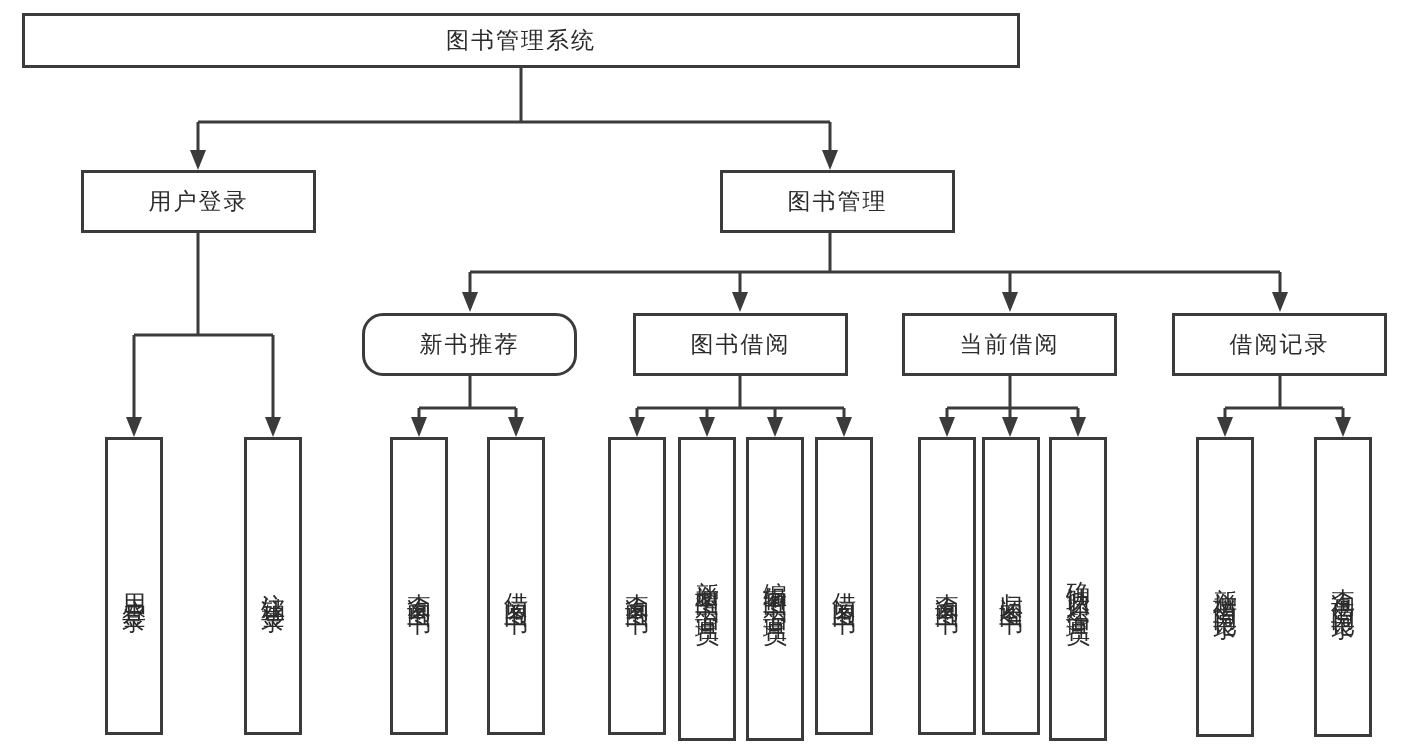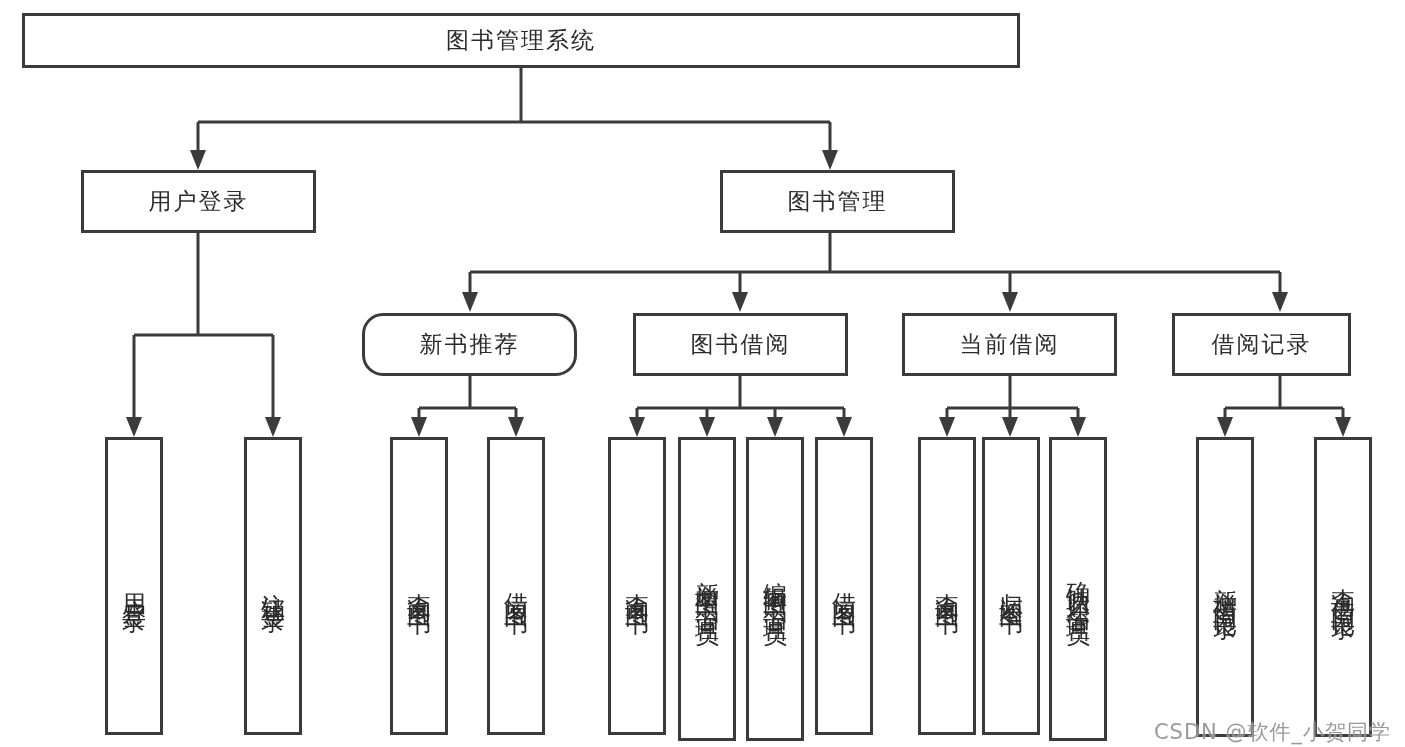--- a/index.html
+++ b/index.html
@@ -104,35 +104,34 @@
   </svg>
 
   <div class="node hnode root-node" style="left:22px; top:13px; width:998px; height:55px;">图书管理系统</div>
 
   <div class="node hnode" style="left:81px; top:170px; width:235px; height:63px;">用户登录</div>
   <div class="node hnode" style="left:712px; top:170px; width:235px; height:63px;margin-left:8px;">图书管理</div>
 
   <div class="node hnode" style="left:362px; top:313px; width:215px; height:63px;border-radius:21px;">新书推荐</div>
   <div class="node hnode" style="left:902px; top:313px; width:215px; height:63px;">当前借阅</div>
   <div class="node hnode" style="left:633px; top:313px; width:215px; height:63px;">图书借阅</div>
-  <div class="node hnode" style="left:1172px; top:313px; width:179px; height:63px;text-align:right;">借阅记录</div>
+  <div class="node hnode" style="left:1172px; top:313px; width:215px; height:63px;text-align:right;">借阅记录</div>
 
   <div class="node vnode" style="left:105px;">用户登录</div>
   <div class="node vnode" style="left:244px;">注销登录</div>
 
   <div class="node vnode" style="left:390px;">查询图书</div>
   <div class="node vnode" style="left:487px;">借阅图书</div>
 
   <div class="node vnode" style="left:608px;">查询图书</div>
   <div class="node vnode tall" style="left:678px;">新增图书（管理员）</div>
   <div class="node vnode tall" style="left:746px;">编辑图书（管理员）</div>
   <div class="node vnode" style="left:815px;">借阅图书</div>
 
   <div class="node vnode" style="left:918px;">查询图书</div>
   <div class="node vnode" style="left:982px;">归还图书</div>
   <div class="node vnode tall" style="left:1049px;">确认归还（管理员）</div>
 
   <div class="node vnode med" style="left:1196px;">新增借阅记录</div>
   <div class="node vnode med" style="left:1314px;">查询借阅记录</div>
 
-  <div class="watermark">CSDN @软件_小贺同学</div>
 
 </div>
 
 </body></html>

